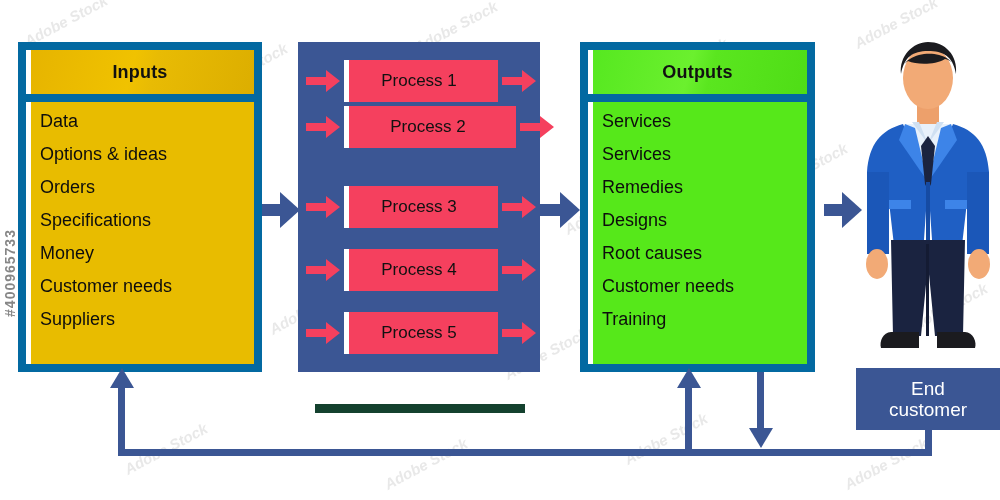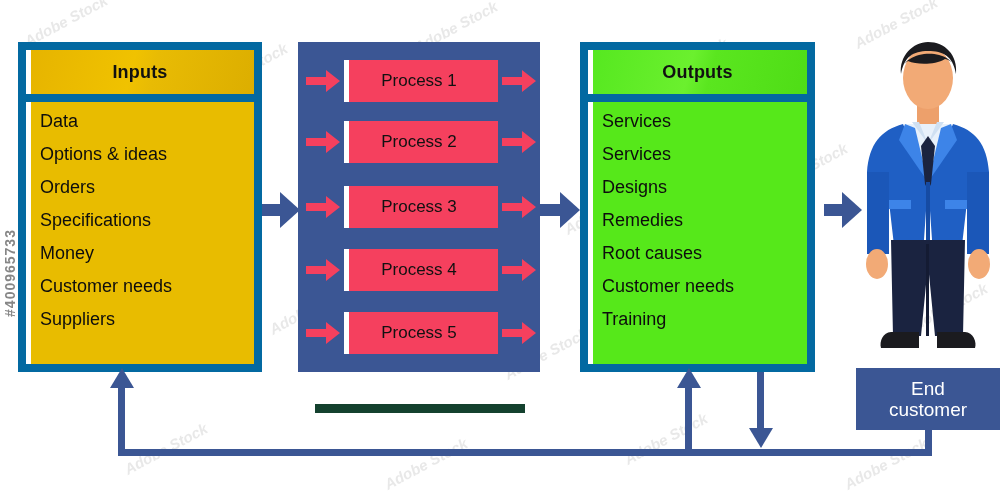--- a/index.html
+++ b/index.html
@@ -172,21 +172,21 @@
         <path d="M0 9 L20 9 L20 2 L34 13 L20 24 L20 17 L0 17 Z" fill="#f5405e"></path>
       </svg>
       <div class="proc-bar"></div>
       <div class="proc-stripe"></div>
       <div class="proc-label">Process 1</div>
       <svg class="proc-arrow-right" viewBox="0 0 34 26">
         <path d="M0 9 L20 9 L20 2 L34 13 L20 24 L20 17 L0 17 Z" fill="#f5405e"></path>
       </svg>
     </div>
 
-    <div class="proc-row" style="top:79px;">
+    <div class="proc-row" style="top:64px;padding-left:18px;">
       <svg class="proc-arrow-left" viewBox="0 0 34 26">
         <path d="M0 9 L20 9 L20 2 L34 13 L20 24 L20 17 L0 17 Z" fill="#f5405e"></path>
       </svg>
       <div class="proc-bar"></div>
       <div class="proc-stripe"></div>
       <div class="proc-label">Process 2</div>
       <svg class="proc-arrow-right" viewBox="0 0 34 26">
         <path d="M0 9 L20 9 L20 2 L34 13 L20 24 L20 17 L0 17 Z" fill="#f5405e"></path>
       </svg>
     </div>
@@ -238,22 +238,22 @@
       <div class="hdr-stripe"></div>
       <div class="hdr-fill"></div>
       <span class="hdr-text">Outputs</span>
     </div>
     <div class="panel-body">
       <div class="body-stripe"></div>
       <div class="body-fill"></div>
       <ul class="panel-list">
         <li>Services</li>
         <li>Services</li>
+        <li>Remedies</li>
         <li>Designs</li>
-        <li>Remedies</li>
         <li>Root causes</li>
         <li>Customer needs</li>
         <li>Training</li>
       </ul>
     </div>
   </div>
 
   <div class="conn" style="left:824px;top:192px;width:38px;height:36px;">
     <div class="conn-shaft" style="left:0;top:12px;width:20px;height:12px;"></div>
     <div class="conn-head" style="left:18px;top:0;border-top:18px solid transparent;border-bottom:18px solid transparent;border-left:20px solid #3b5694;"></div>

